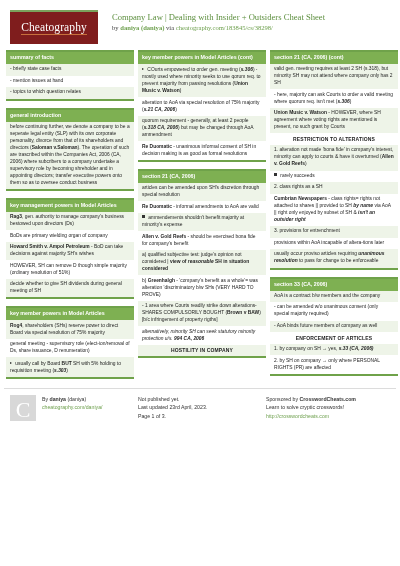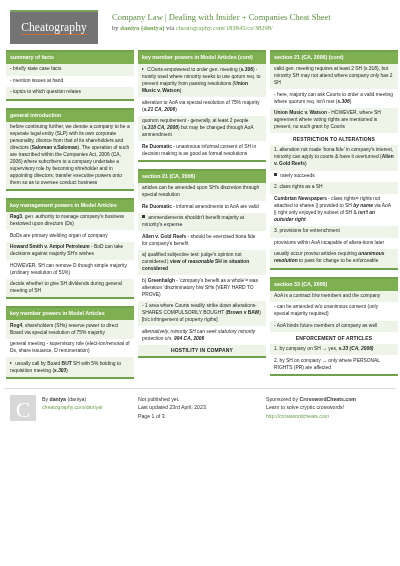--- a/index.html
+++ b/index.html
@@ -6,21 +6,21 @@
   body{
     width:400px;height:566px;background:#ffffff;
     font-family:"Liberation Sans",sans-serif;
     color:#222;overflow:hidden;
   }
   .page{width:400px;height:566px;position:relative;box-sizing:border-box;padding:6px 4px 0 4px;}
 
   
   .header{display:flex;align-items:flex-start;padding:4px 2px 6px 2px;}
   .logo{
-    width:88px;height:32px;background:#737373;flex:0 0 auto;
+    width:88px;height:32px;background:#7f1d1d;flex:0 0 auto;
     display:flex;align-items:center;justify-content:center;
     border-top:2px solid #7ba25c;margin-left:4px;
   }
   .logo span{
     color:#ffffff;font-family:"Liberation Serif",serif;font-size:11.5px;
     border-bottom:1.5px solid #c8703c;padding-bottom:1px;letter-spacing:.1px;
   }
   .titlewrap{margin-left:14px;padding-top:2px;}
   .title{
     font-family:"Liberation Serif",serif;font-size:8.6px;color:#5d8f3f;
@@ -80,21 +80,21 @@
 </head>
 <body>
 
 <div class="page">
 
   <div class="header">
     <div class="logo">
       <span>Cheatography</span>
     </div>
     <div class="titlewrap">
-      <div class="title">Company Law | Dealing with Insider + Companies Cheat Sheet</div>
+      <div class="title">Company Law | Dealing with Insider + Outsiders Cheat Sheet</div>
       <div class="byline">
         <span>by</span>
         <b>daniya (daniya)</b>
         <span>via</span>
         <a href="#">cheatography.com/183845/cs/38298/</a>
       </div>
     </div>
   </div>
 
   <div class="cols" id="columns">

